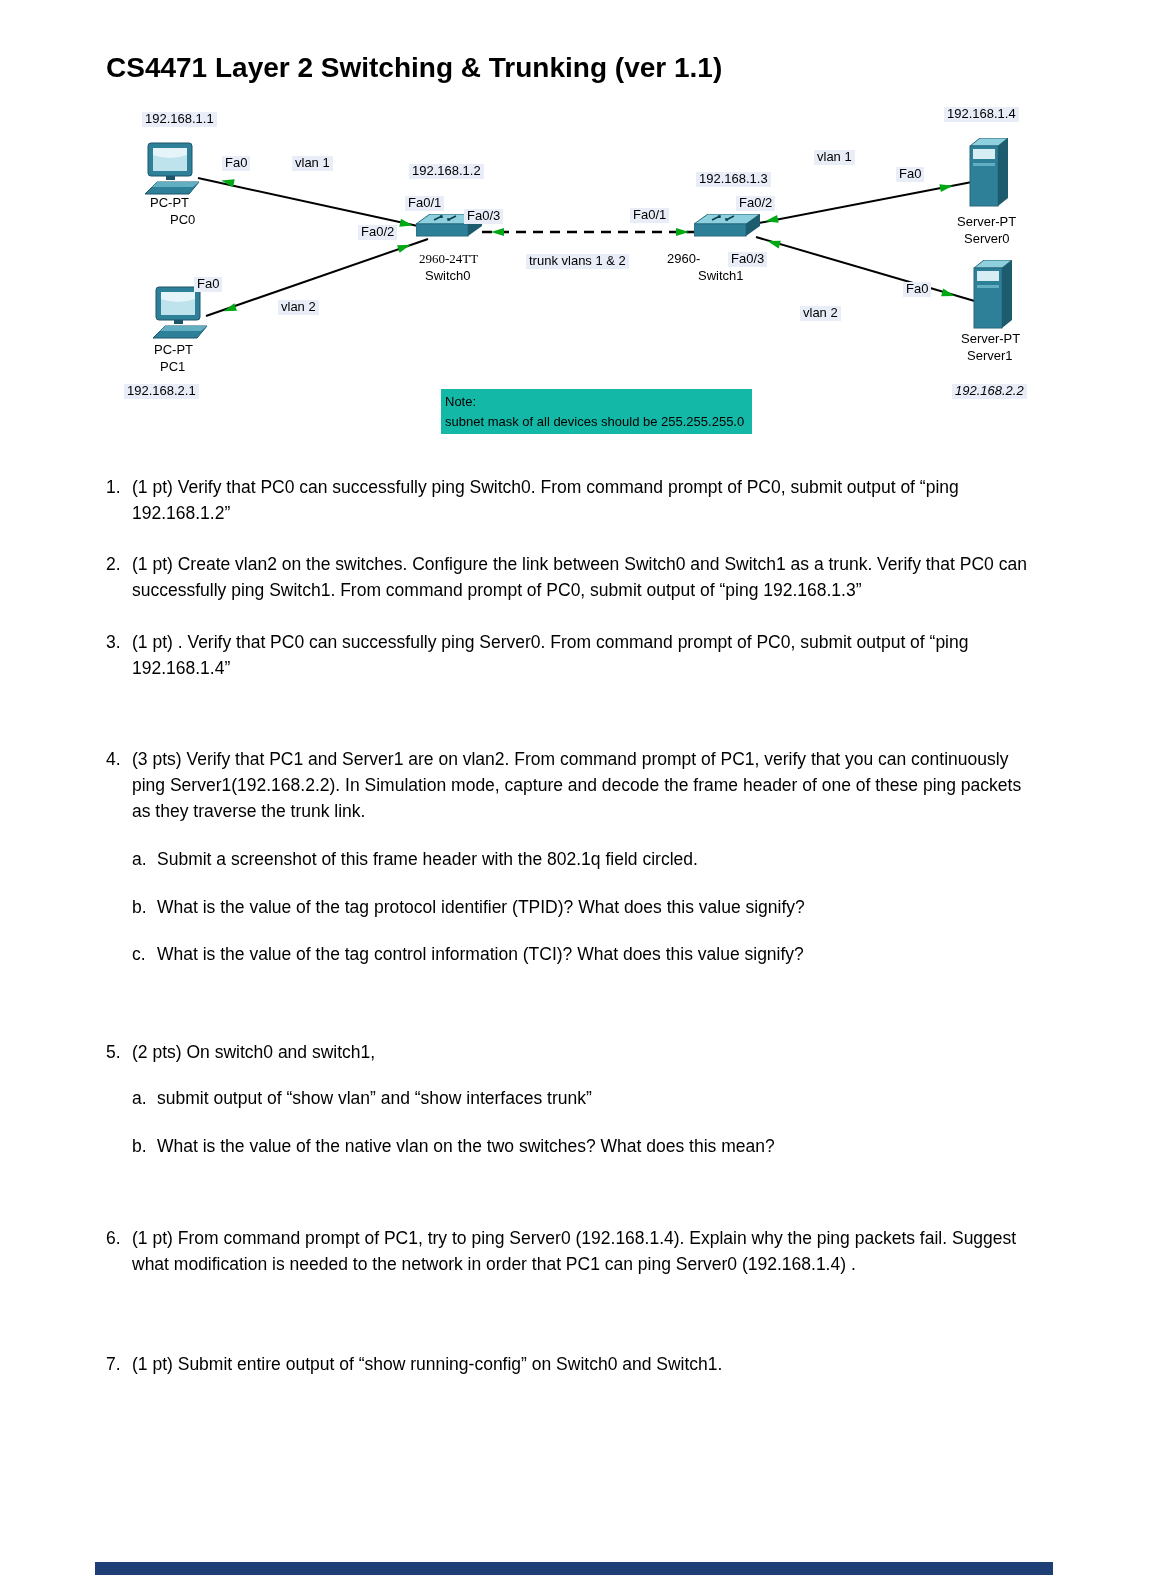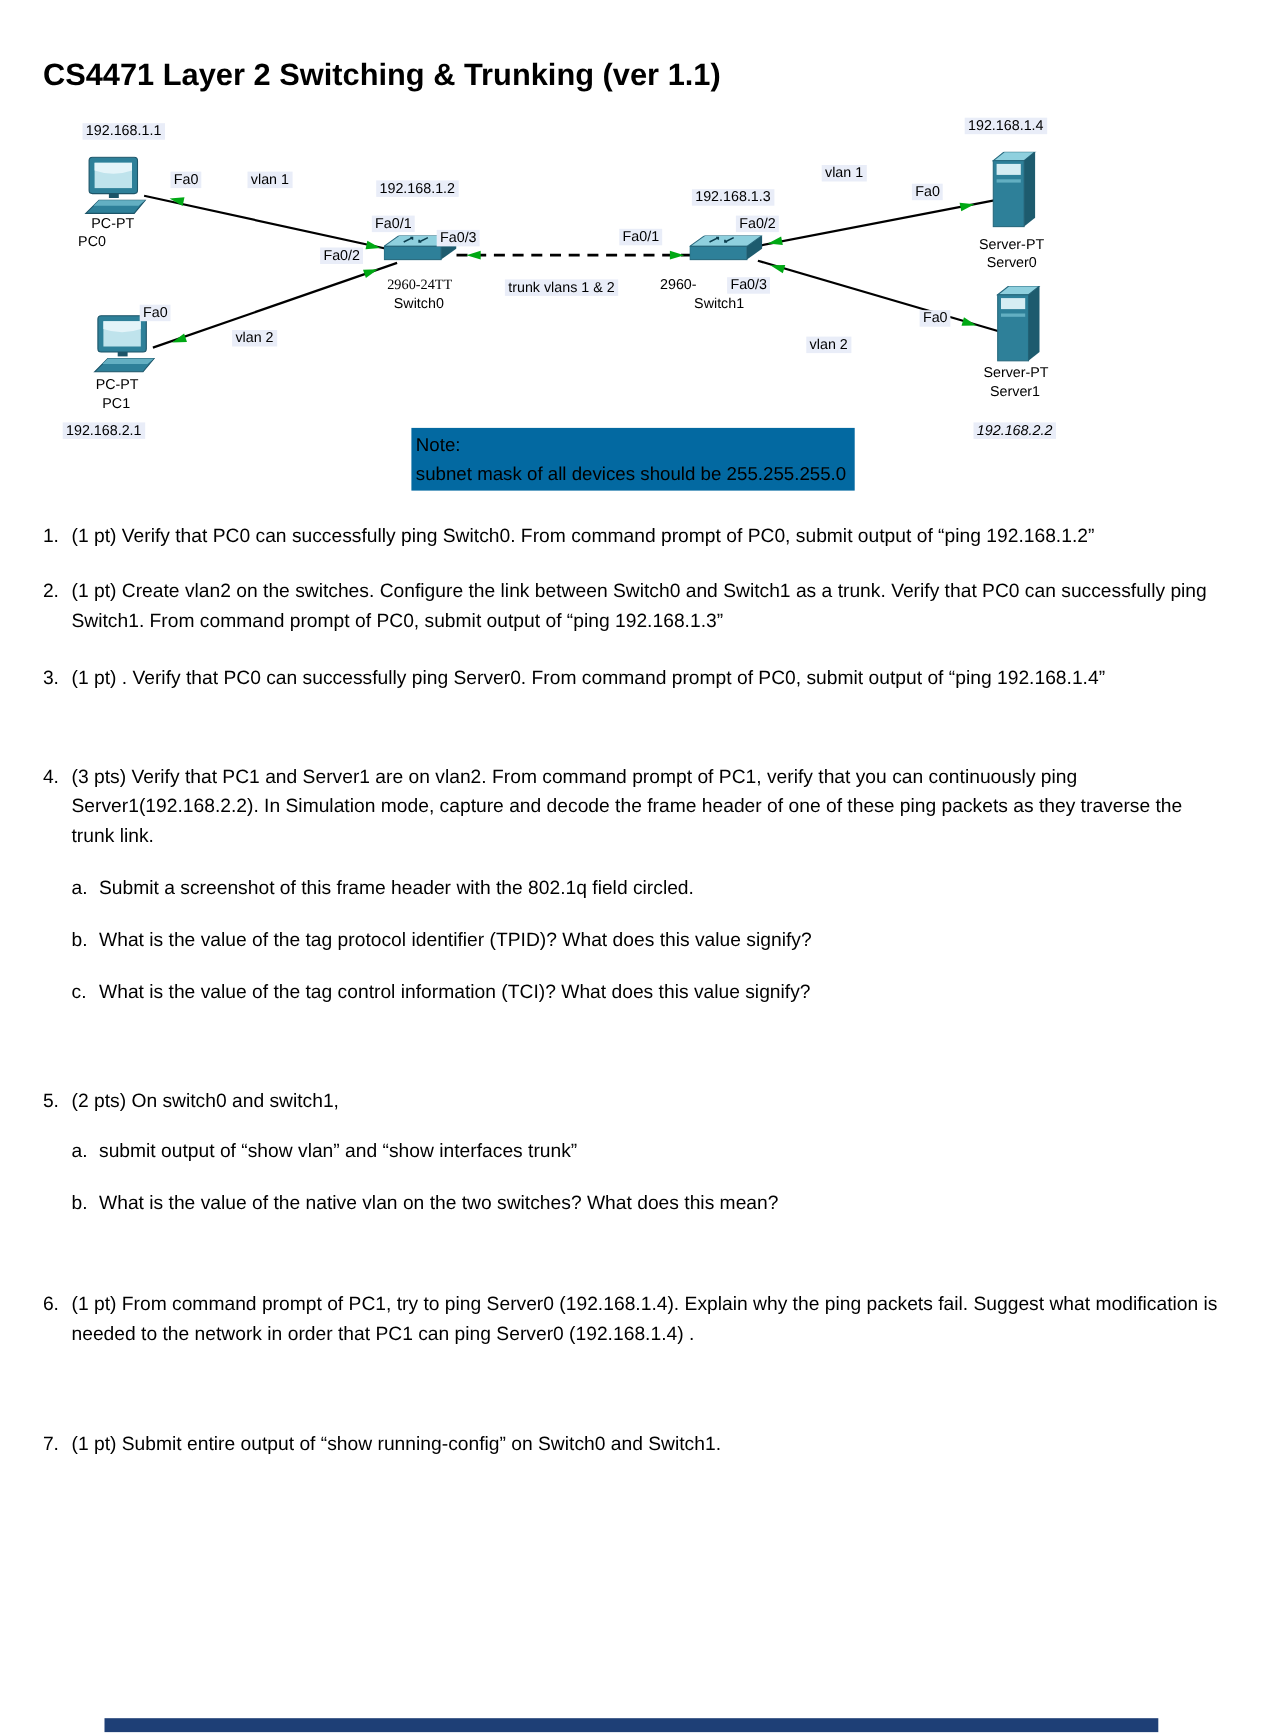--- a/index.html
+++ b/index.html
@@ -1,30 +1,30 @@
 <!DOCTYPE html>
 <html><head>
 <meta charset="utf-8">
 <style>
   html,body{margin:0;padding:0;background:#fff;}
   .page{
     position:relative;width:1149px;height:1575px;background:#ffffff;
     font-family:"Liberation Sans",sans-serif;color:#000;overflow:hidden;
   }
-  .content{padding:0 39px;margin-top:39px;}
+  .content{padding:0 106px;margin-top:39px;}
   h1.title{font-size:28px;font-weight:bold;margin:52px 0 22px 0;letter-spacing:0;}
   p.intro{font-size:17.5px;line-height:1.5;margin:0 0 28px 0;}
 
   
   .diagram{position:relative;width:958px;height:342px;margin:0 0 26px 0;}
   .links{position:absolute;left:0;top:0;}
   .dev{position:absolute;}
   .dlabel{position:absolute;font-size:13px;line-height:1.15;background:#e9edf8;padding:0 3px;white-space:nowrap;}
   .dplain{position:absolute;font-size:13px;line-height:1.15;background:transparent;padding:0;white-space:nowrap;}
-  .note{position:absolute;background:#0369a1;font-size:17px;line-height:1.5;padding:3px 8px 3px 4px;}
+  .note{position:absolute;background:#14b8a6;font-size:13px;line-height:1.5;padding:3px 8px 3px 4px;}
 
   
   .q{display:flex;font-size:17.5px;line-height:1.5;}
   .q-num{flex:none;width:26px;}
   .q-text{flex:1;}
   .sub{display:flex;font-size:17.5px;line-height:1.5;margin-left:26px;}
   .sub-label{flex:none;width:25px;}
   .mb-s{margin-bottom:24px;}
   .mb-m{margin-bottom:26px;}
   .mb-q3{margin-bottom:64px;}
@@ -94,21 +94,21 @@
           <rect x="6" y="1" width="44" height="33" rx="3" fill="#2e8099" stroke="#1c5468"></rect>
           <rect x="11" y="6" width="34" height="23" fill="#bfe3ec"></rect>
           <path d="M11,6 h34 v7 q-17,6 -34,0 z" fill="#e4f4f9"></path>
           <rect x="24" y="34" width="9" height="4" fill="#1c5468"></rect>
           <polygon points="3,52 15,40 57,40 47,52" fill="#2e8099" stroke="#1c5468"></polygon>
           <polygon points="15,40 57,40 51,45 10,45" fill="#63afc2"></polygon>
         </svg>
       </div>
       <span class="dlabel" style="left:36px;top:6px;">192.168.1.1</span>
       <span class="dplain" style="left:44px;top:90px;">PC-PT</span>
-      <span class="dplain" style="left:32px;top:107px;">PC0</span>
+      <span class="dplain" style="left:64px;top:107px;">PC0</span>
       <span class="dlabel" style="left:116px;top:50px;">Fa0</span>
       <span class="dlabel" style="left:186px;top:50px;">vlan 1</span>
 
       <div class="dev" style="left:44px;top:180px;">
         <svg width="60" height="56" viewBox="0 0 60 56">
           <rect x="6" y="1" width="44" height="33" rx="3" fill="#2e8099" stroke="#1c5468"></rect>
           <rect x="11" y="6" width="34" height="23" fill="#bfe3ec"></rect>
           <path d="M11,6 h34 v7 q-17,6 -34,0 z" fill="#e4f4f9"></path>
           <rect x="24" y="34" width="9" height="4" fill="#1c5468"></rect>
           <polygon points="3,52 15,40 57,40 47,52" fill="#2e8099" stroke="#1c5468"></polygon>

